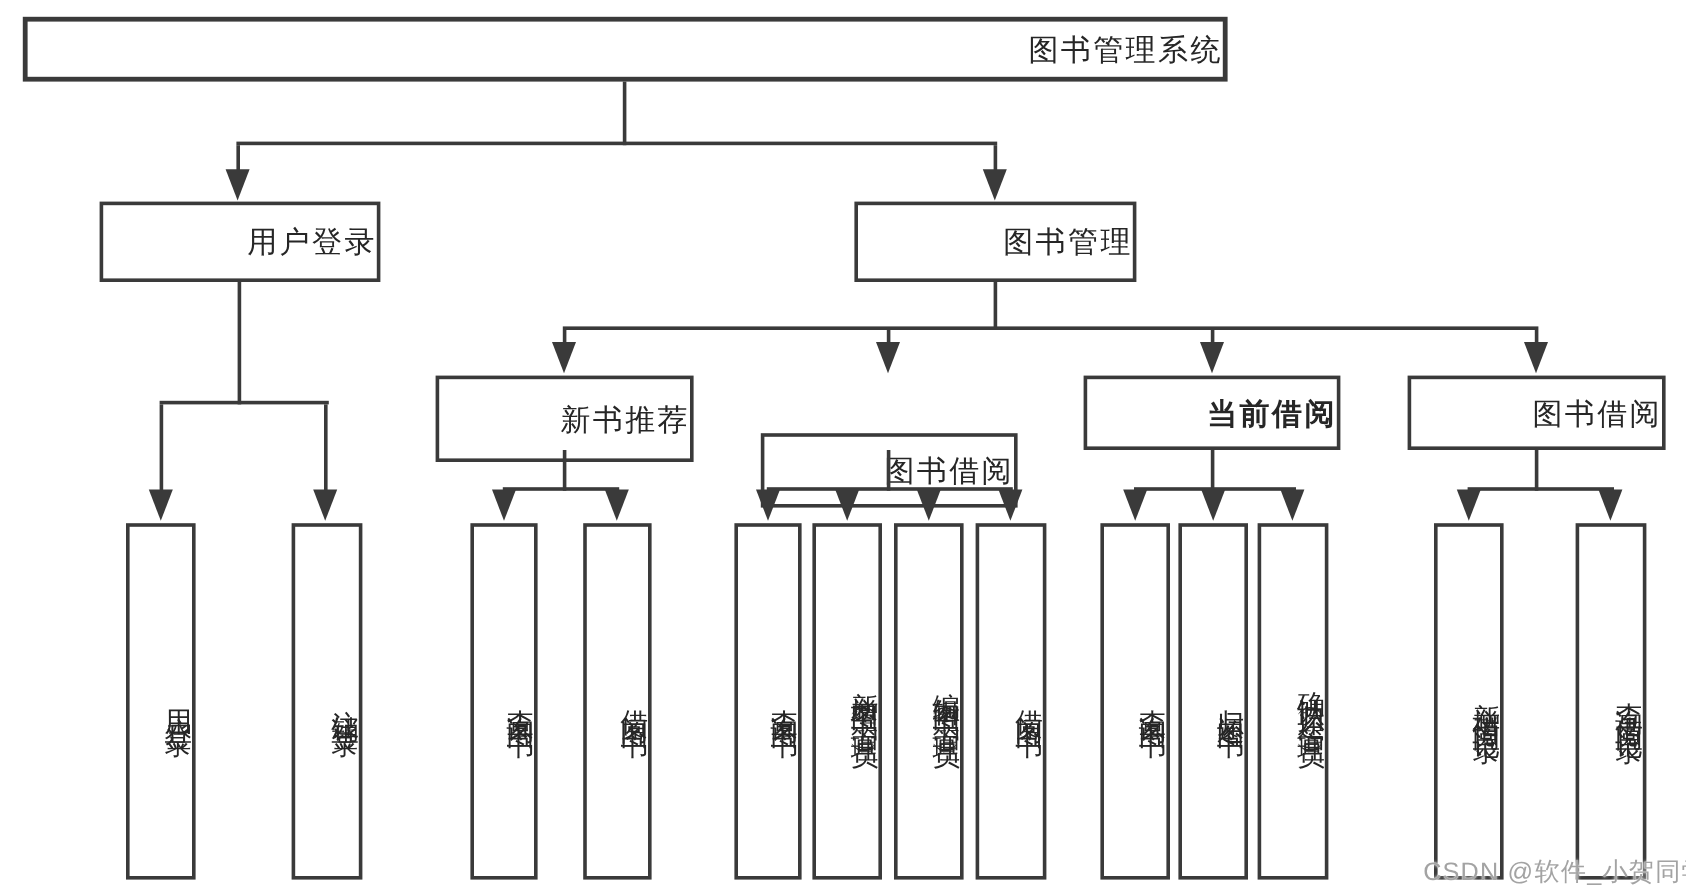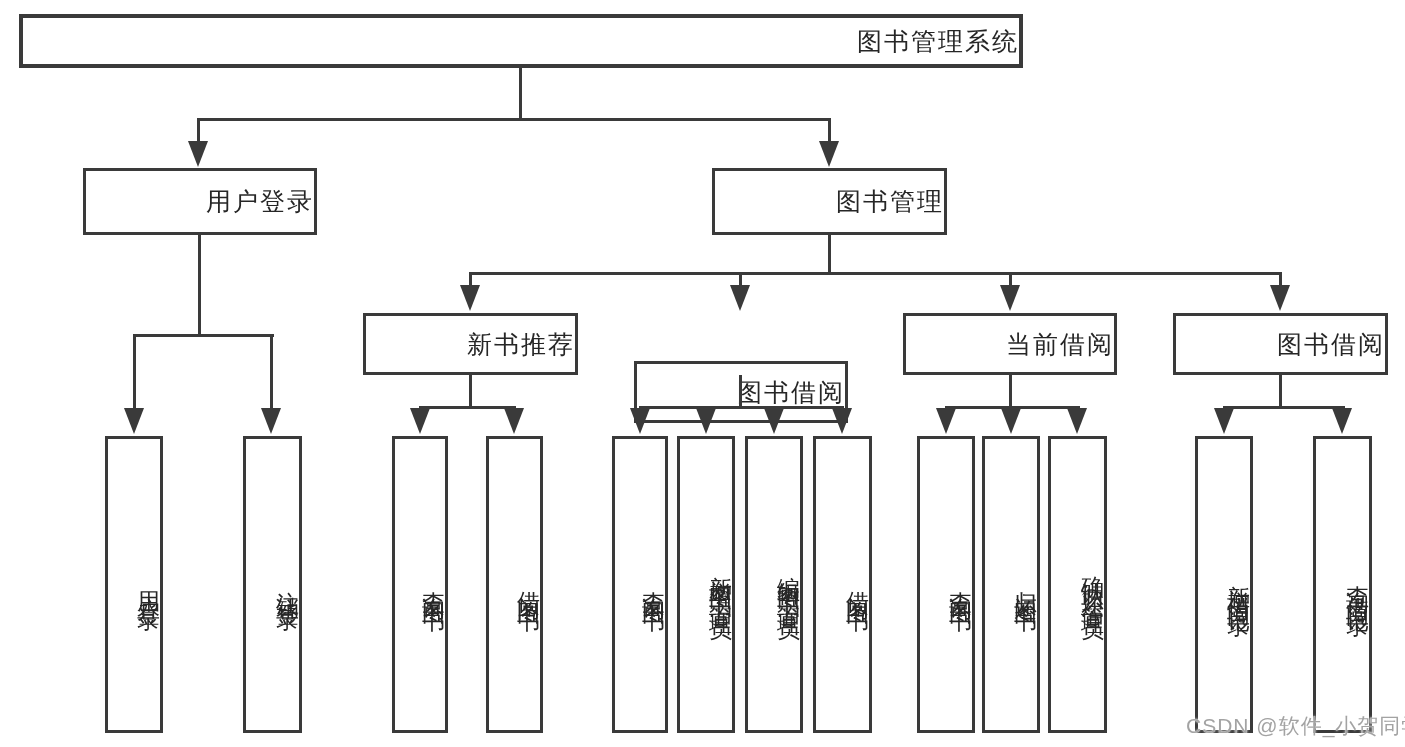--- a/index.html
+++ b/index.html
@@ -65,27 +65,27 @@
   <div class="line" style="left:469px; top:272px; width:813px; height:3px;"></div>
   <div class="line" style="left:469px; top:275px; width:3px; height:14px;"></div>
   <div class="line" style="left:739px; top:275px; width:3px; height:14px;"></div>
   <div class="line" style="left:1009px; top:275px; width:3px; height:14px;"></div>
   <div class="line" style="left:1279px; top:275px; width:3px; height:14px;"></div>
   <div class="arr" style="left:460px; top:285px;"></div>
   <div class="arr" style="left:730px; top:285px;"></div>
   <div class="arr" style="left:1000px; top:285px;"></div>
   <div class="arr" style="left:1270px; top:285px;"></div>
 
-  <div class="box hbox" style="left:363px; top:313px; width:215px; height:62px;">
+  <div class="box hbox" style="left:363px; top:313px; width:215px; height:72px;">
     <span class="lbl">新书推荐</span>
   </div>
   <div class="box hbox" style="left:634px; top:313px; width:214px; height:62px;margin-top:48px;">
     <span class="lbl">图书借阅</span>
   </div>
-  <div class="box hbox" style="left:903px; top:313px; width:214px; height:62px;">
+  <div class="box hbox" style="left:903px; top:313px; width:214px; height:62px;font-weight:bold;">
     <span class="lbl">当前借阅</span>
   </div>
   <div class="box hbox" style="left:1173px; top:313px; width:215px; height:62px;">
     <span class="lbl">图书借阅</span>
   </div>
 
   <div class="line" style="left:469px; top:375px; width:3px; height:34px;"></div>
   <div class="line" style="left:419px; top:406px; width:97px; height:3px;"></div>
   <div class="arr" style="left:410px; top:408px;"></div>
   <div class="arr" style="left:504px; top:408px;"></div>

